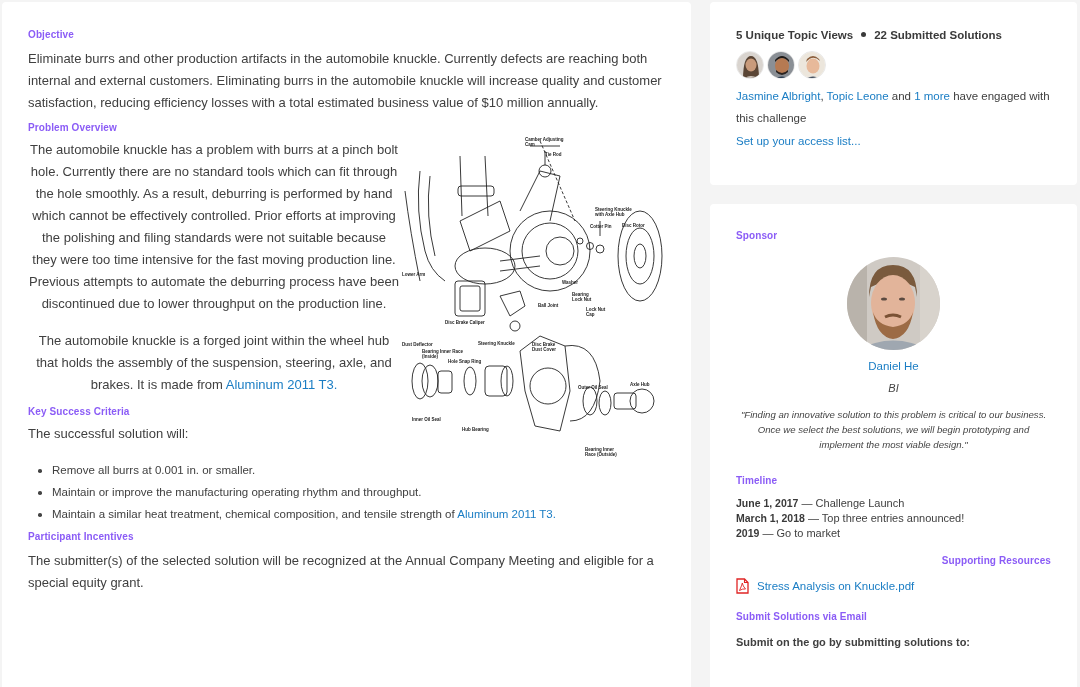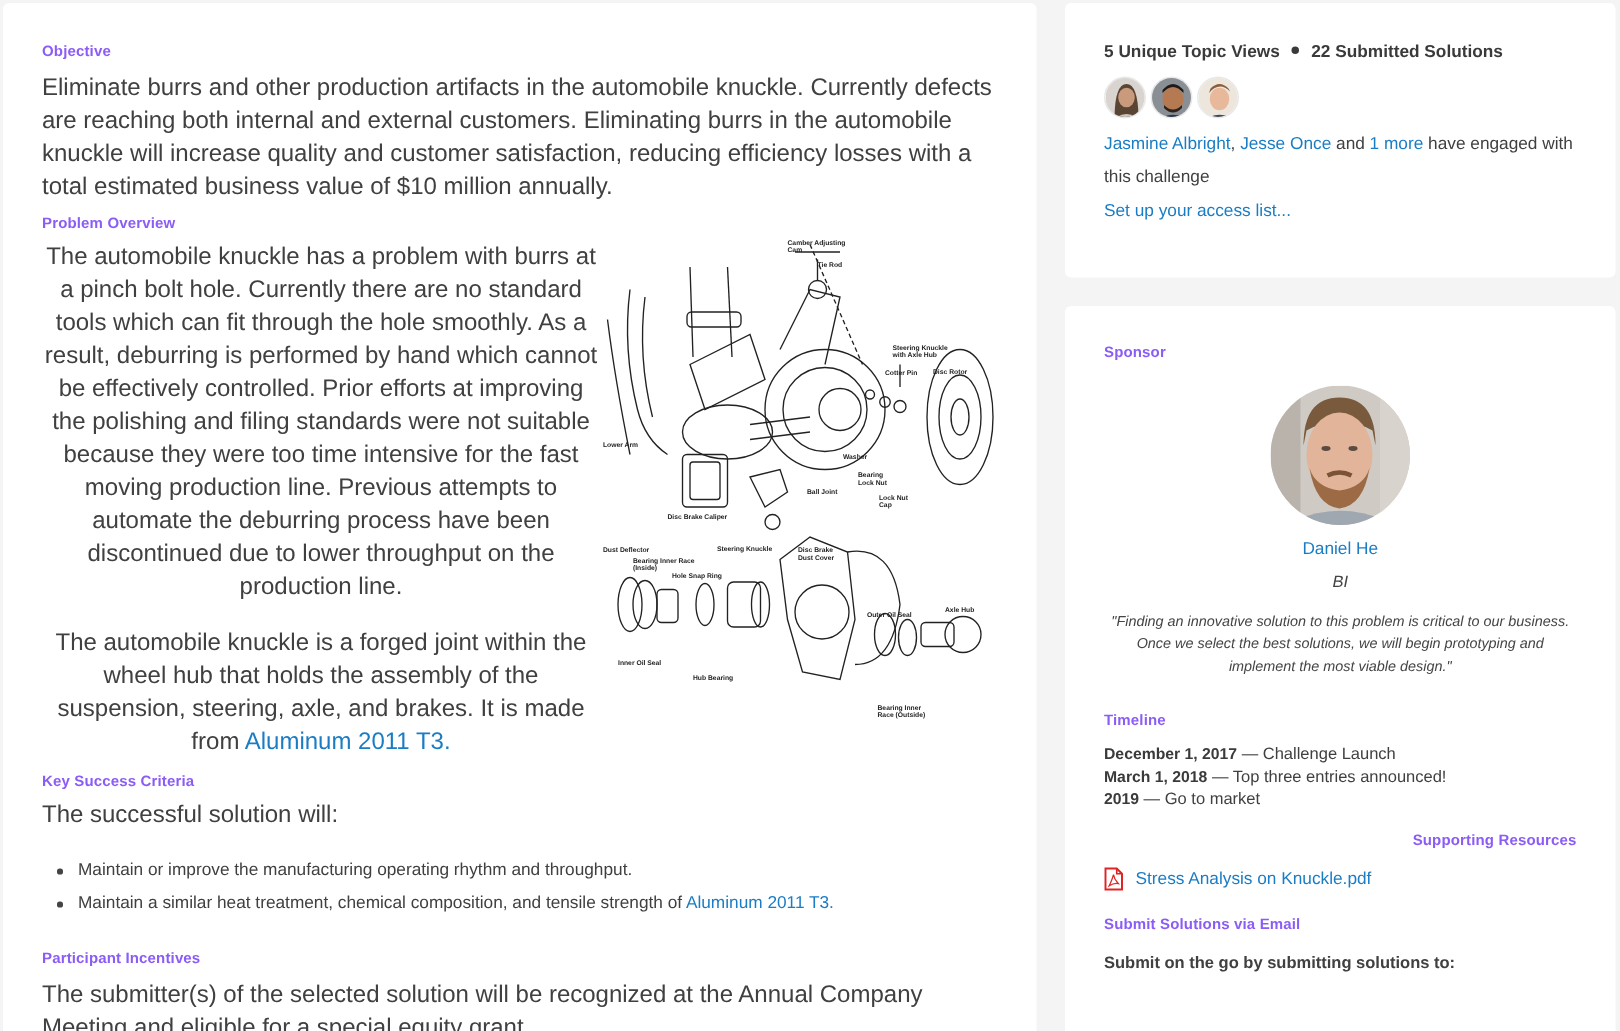--- a/index.html
+++ b/index.html
@@ -22,21 +22,21 @@
       width: 367px; background: #ffffff; border-radius: 4px;
       padding: 26px 26px;
     }
     .side-card.stats { top: 2px; height: 183px; }
     .side-card.sponsor { top: 204px; height: 500px; padding-top: 26px; }
 
     h2.section-title {
       font-size: 10px; font-weight: bold; color: #8b5cf6;
       letter-spacing: 0.1px;
     }
-    p.body { font-size: 16px; line-height: 22px; color: #404040; }
+    p.body { font-size: 13px; line-height: 22px; color: #404040; }
 
     #objective-title { margin-top: 3px; }
     #objective-text { margin-top: 8px; }
     #overview-title { margin-top: 8px; }
 
     .overview-wrap { position: relative; margin-top: 6px; text-align: center; }
     .overview-text { width: 372px; }
     .overview-text p + p { margin-top: 15px; }
 
     .diagram {
@@ -47,21 +47,21 @@
     #criteria-title { margin-top: 10px; }
     #criteria-intro { margin-top: 6px; }
     ul.criteria { margin-top: 14px; padding-left: 24px; list-style: none; }
     ul.criteria li {
       position: relative; font-size: 11.5px; line-height: 22px; color: #404040;
     }
     ul.criteria li::before {
       content: ""; position: absolute; left: -14px; top: 10px;
       width: 3.5px; height: 3.5px; border-radius: 50%; background: #444;
     }
-    #incentives-title { margin-top: 21px; }
+    #incentives-title { margin-top: 6px; }
     #incentives-text { margin-top: 8px; }
 
     
     .stats-line { font-size: 11.5px; font-weight: bold; color: #3a3a3a; margin-top: 1px; }
     .stats-line .dot {
       display: inline-block; width: 5px; height: 5px; border-radius: 50%;
       background: #3a3a3a; margin: 0 8px 2px 8px; vertical-align: middle;
     }
     .avatars { display: flex; gap: 3px; margin-top: 10px; }
     .avatar {
@@ -178,20 +178,21 @@
         <text x="230" y="255">Axle Hub</text>
         <text x="185" y="320">Bearing Inner</text>
         <text x="185" y="325">Race (Outside)</text>
       </g>
     </svg>
   </div>
 
   <h2 class="section-title" id="criteria-title">Key Success Criteria</h2>
   <p class="body" id="criteria-intro">The successful solution will:</p>
   <ul class="criteria">
+    <li>Remove all burrs at 0.001 in. or smaller.</li>
     <li>Maintain or improve the manufacturing operating rhythm and throughput.</li>
     <li><span>Maintain a similar heat treatment, chemical composition, and tensile strength of </span><a class="link">Aluminum 2011 T3.</a></li>
   </ul>
 
   <h2 class="section-title" id="incentives-title">Participant Incentives</h2>
   <p class="body" id="incentives-text">The submitter(s) of the selected solution will be recognized at the Annual Company Meeting and eligible for a special equity grant.</p>
 </div>
 
 <div class="side-card stats">
   <div class="stats-line">
@@ -217,21 +218,21 @@
     </div>
     <div class="avatar">
       <svg width="28" height="28" viewBox="0 0 28 28">
           <rect width="28" height="28" fill="#ece6dc"></rect>
           <ellipse cx="14" cy="14" rx="6.5" ry="7.5" fill="#e7b99a"></ellipse>
           <path d="M7 10 Q14 2 21 9 L20 7 Q14 1 8 7Z" fill="#8b5e3c"></path>
           <path d="M4 28 Q14 21 24 28" fill="#3e4a5c"></path>
         </svg>
     </div>
   </div>
-  <p class="engaged"><a class="link">Jasmine Albright</a><span>, </span><a class="link">Jesse Once</a><span> and </span><a class="link">1 more</a><span> have engaged with this challenge</span></p>
+  <p class="engaged"><a class="link">Jasmine Albright</a><span>, </span><a class="link">Topic Leone</a><span> and </span><a class="link">1 more</a><span> have engaged with this challenge</span></p>
   <a class="link access-link">Set up your access list...</a>
 </div>
 
 <div class="side-card sponsor">
   <h2 class="section-title">Sponsor</h2>
   <div class="sponsor-photo">
     <svg width="93" height="93" viewBox="0 0 93 93">
       <rect width="93" height="93" fill="#cfcac4"></rect>
       <rect x="0" y="0" width="20" height="93" fill="#b9b3ab"></rect>
       <rect x="73" y="0" width="20" height="93" fill="#d8d3cc"></rect>
@@ -243,21 +244,21 @@
       <ellipse cx="55" cy="42" rx="3" ry="1.6" fill="#5b4a40"></ellipse>
       <path d="M10 93 Q46 74 83 93" fill="#9fa7b0"></path>
     </svg>
   </div>
   <div class="sponsor-name"><a class="link">Daniel He</a></div>
   <div class="sponsor-role">BI</div>
   <p class="sponsor-quote">"Finding an innovative solution to this problem is critical to our business. Once we select the best solutions, we will begin prototyping and implement the most viable design."</p>
 
   <h2 class="section-title" id="timeline-title">Timeline</h2>
   <div class="timeline">
-    <div><b>December 1, 2017</b><span> — Challenge Launch</span></div>
+    <div><b>June 1, 2017</b><span> — Challenge Launch</span></div>
     <div><b>March 1, 2018</b><span> — Top three entries announced!</span></div>
     <div><b>2019</b><span> — Go to market</span></div>
   </div>
 
   <h2 class="section-title" id="resources-title">Supporting Resources</h2>
   <div class="resource">
     <svg width="13" height="16" viewBox="0 0 13 16">
       <path d="M1 1 H8.5 L12 4.5 V15 H1 Z" fill="#fff" stroke="#e02424" stroke-width="1.3"></path>
       <path d="M8.5 1 V4.5 H12" fill="none" stroke="#e02424" stroke-width="1.1"></path>
       <path d="M3.5 12.5 Q6 7 6.3 5 Q6.7 8 9.5 11 Q6.5 10.5 3.5 12.5Z" fill="none" stroke="#e02424" stroke-width="0.9"></path>

